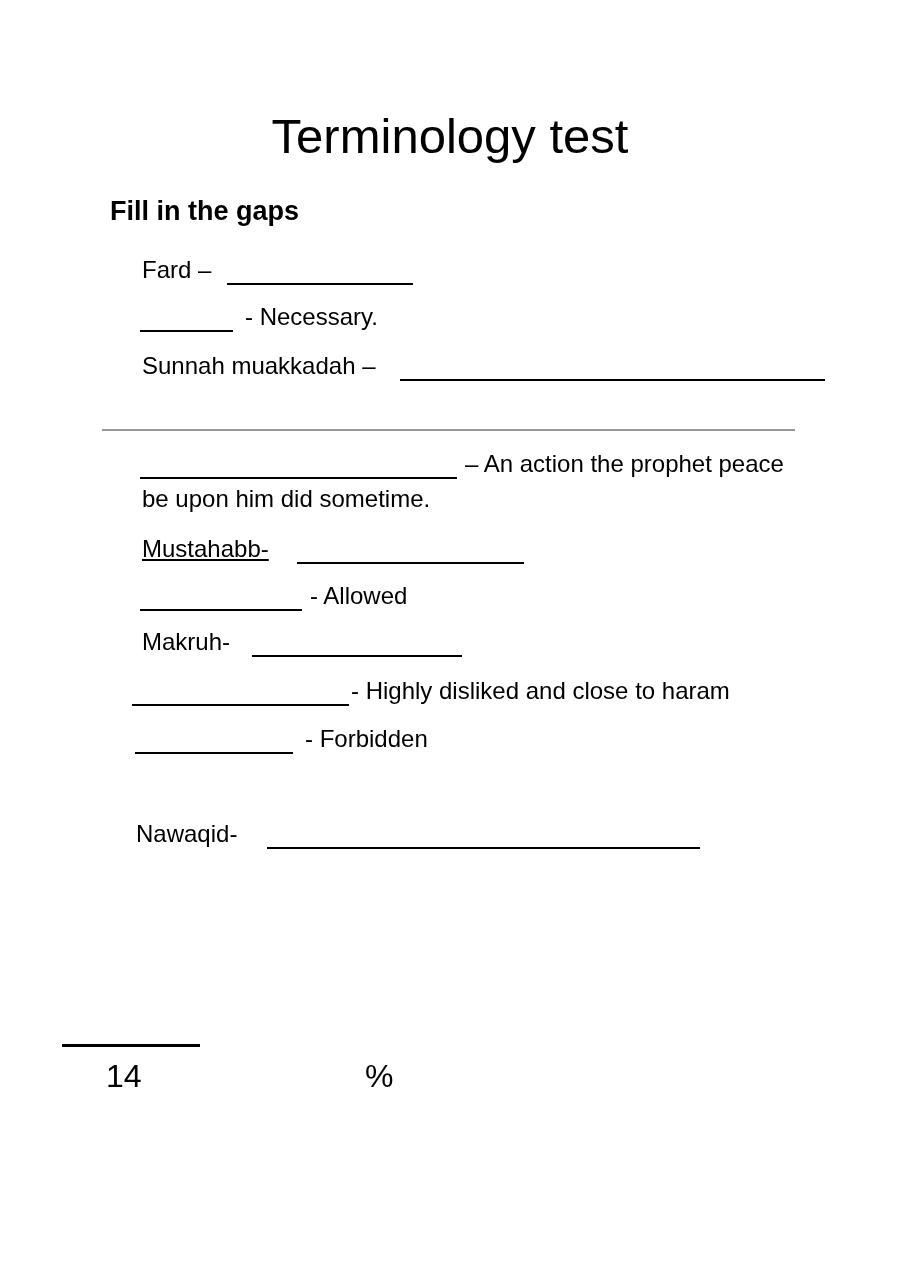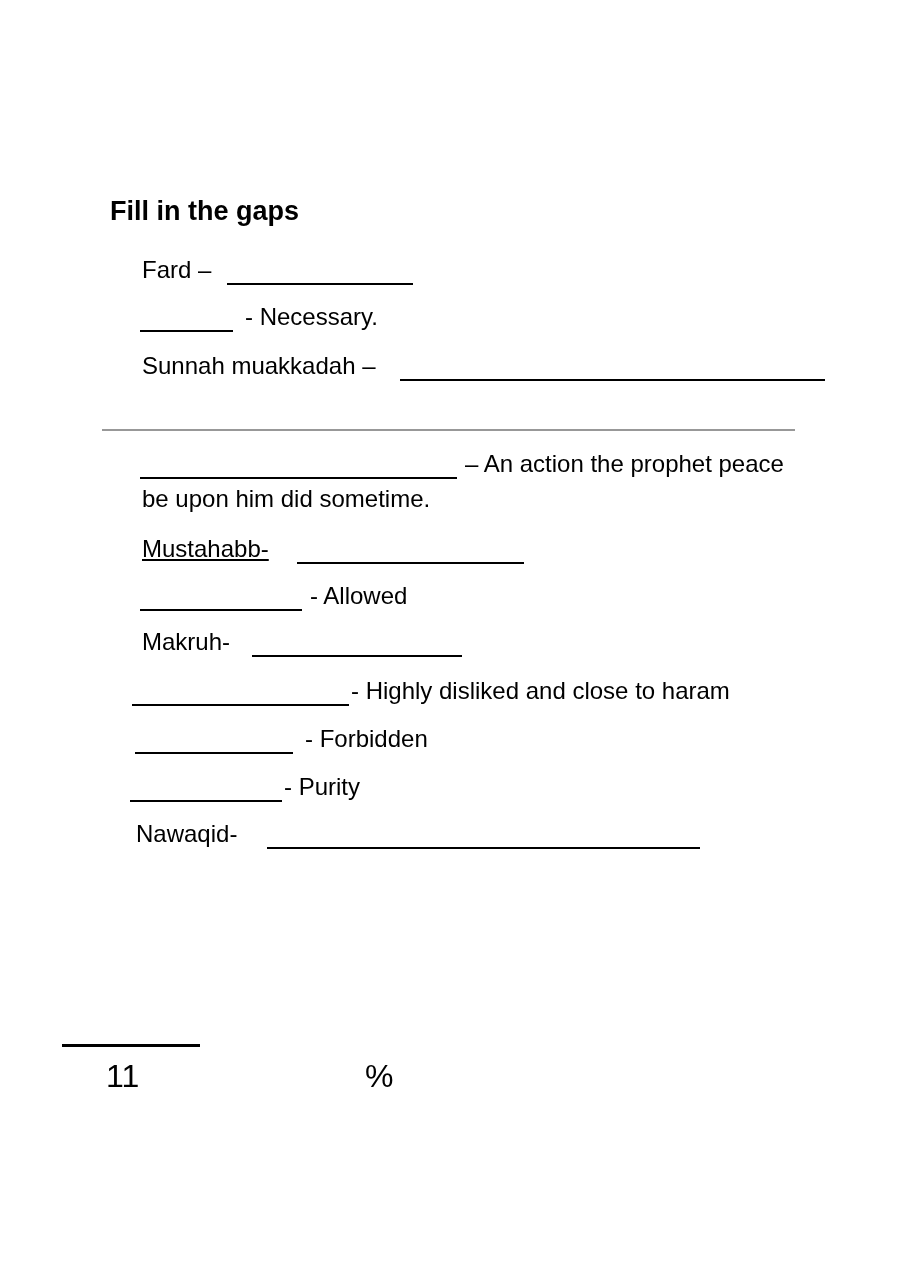--- a/index.html
+++ b/index.html
@@ -100,20 +100,21 @@
     top: 1058px;
     left: 365px;
     font-size: 32px;
   }
 </style>
 </head>
 <body>
 
 <div class="page">
 
+  <div class="title">Terminology test</div>
   <div class="subtitle">Fill in the gaps</div>
 
   <div class="row r-fard">
     <span>Fard –</span><span class="blank b-fard"></span>
   </div>
 
   <div class="row r-necessary">
     <span class="blank b-necessary"></span><span class="gap-md">- Necessary.</span>
   </div>
 
@@ -144,25 +145,22 @@
   </div>
 
   <div class="row r-highly">
     <span class="blank b-highly"></span><span class="gap-xs">- Highly disliked and close to haram</span>
   </div>
 
   <div class="row r-forbidden">
     <span class="blank b-forbidden"></span><span class="gap-md">- Forbidden</span>
   </div>
 
-  <div class="row r-purity">
-    <span class="blank b-purity"></span><span class="gap-xs">- Purity</span>
-  </div>
 
   <div class="row r-nawaqid">
     <span>Nawaqid-</span><span class="blank b-nawaqid"></span>
   </div>
 
   <div class="score-line"></div>
-  <div class="score-den">11</div>
+  <div class="score-den">14</div>
   <div class="score-pct">%</div>
 
 </div>
 
 </body></html>

